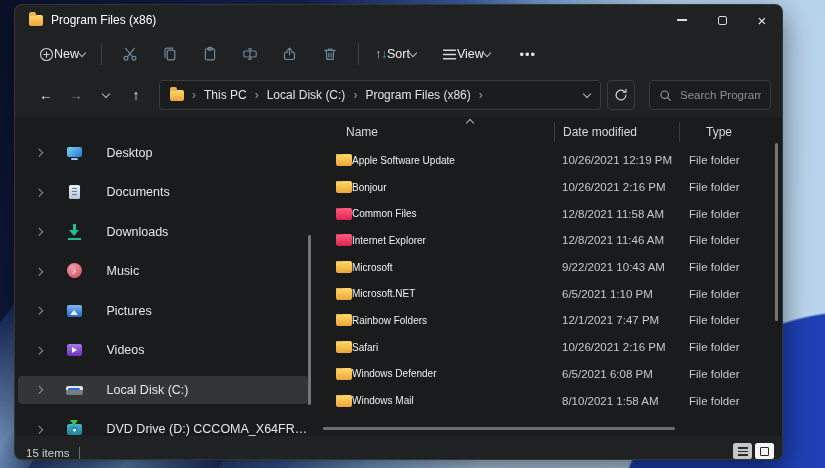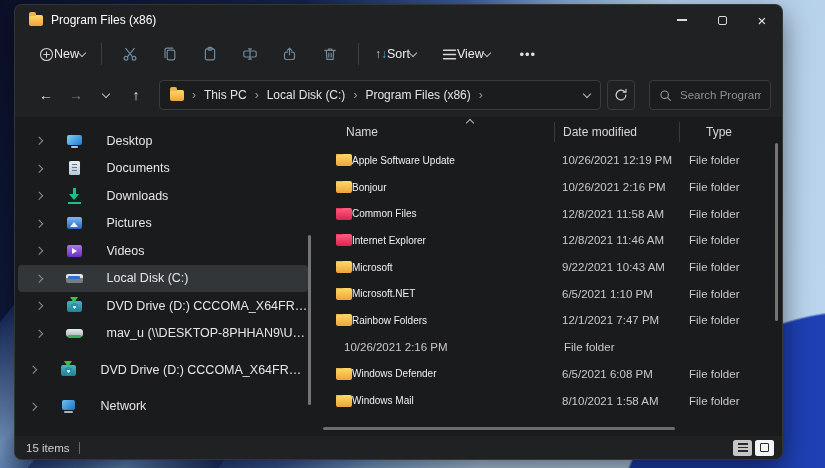--- a/index.html
+++ b/index.html
@@ -68,21 +68,21 @@
     display:flex;align-items:center;padding:0 9px;flex:none}
   .searchbox input{background:transparent;border:none;outline:none;color:#c9c9c9;font-size:11.5px;width:100%;
     font-family:"Liberation Sans","DejaVu Sans",sans-serif}
   .searchbox input::placeholder{color:#8f8f8f}
 
   
   .content{flex:1;display:flex;background:#1a1b1c;min-height:0;position:relative}
 
   
   .sidebar{width:296px;flex:none;position:relative;padding-top:10px;overflow:hidden}
-  .side-item{display:flex;align-items:center;height:27.5px;padding-left:18px;gap:24px;border-radius:4px;margin:0 3px;font-size:12.5px;color:#e6e6e6;white-space:nowrap}
+  .side-item{display:flex;align-items:center;height:27.5px;padding-left:18px;gap:24px;border-radius:4px;margin:12px 3px;font-size:12.5px;color:#e6e6e6;white-space:nowrap}
   .side-item .chev{width:5.5px;height:5.5px;border-color:#8e8e8e}
   .side-item.selected{background:#333638}
   .side-item.outdent{padding-left:12px}
   .side-item.outdent:first-of-type{margin-top:0}
   .side-item.gap-above{margin-top:9px}
   .side-label{overflow:hidden;text-overflow:ellipsis}
   .side-scroll{position:absolute;right:0;top:118px;width:3px;height:170px;background:#757575;border-radius:2px}
 
   
   .sico{position:relative;width:17px;height:16px;flex:none}
@@ -118,21 +118,21 @@
   .colcell.c2{padding-left:26px}
   .sortcaret{position:absolute;left:131px;top:3px;width:6px;height:6px;border-right:1.2px solid #b8b8b8;border-bottom:1.2px solid #b8b8b8;transform:rotate(-135deg)}
   .row{display:grid;grid-template-columns:218px 125px 1fr;height:26.7px;align-items:center}
   .cell-name{display:flex;align-items:center;gap:0;font-size:10px;color:#f0f0f0;overflow:hidden;white-space:nowrap}
   .cell-date,.cell-type{font-size:11.5px;color:#c9c9c9;padding-left:8px;white-space:nowrap}
   .cell-type{padding-left:10px}
   .v-scroll{position:absolute;right:4px;top:26px;width:3px;height:178px;background:#757575;border-radius:2px}
   .h-scroll{position:absolute;left:12px;bottom:6px;width:352px;height:3.5px;background:#6d6d6d;border-radius:2px}
 
   
-  .statusbar{height:23px;flex:none;display:flex;align-items:center;padding:0 8px 0 11px;background:#202122}
+  .statusbar{height:23px;flex:none;display:flex;align-items:flex-end;padding:0 8px 0 11px;background:#202122}
   .status-count{font-size:11.5px;color:#cfcfcf}
   .status-div{width:1px;height:12px;background:#6a6a6a;margin-left:10px}
   .viewtoggles{margin-left:auto;display:flex;gap:3px}
   .vbtn{width:19px;height:16px;border-radius:2.5px;display:flex;align-items:center;justify-content:center}
   .vbtn.details{background:#c6c6c6}
   .vbtn.icons{background:#f5f5f5}
   .g-lines{width:10px;height:9px;background:repeating-linear-gradient(#2a2a2a 0 1.5px,transparent 1.5px 3.5px)}
   .g-square{width:9px;height:9px;border:1.5px solid #2a2a2a;border-radius:1px}
 
   svg{display:block}
@@ -289,20 +289,25 @@
             <span class="sico ico-documents"></span>
             <span class="side-label">Documents</span>
           </div>
             <div class="side-item">
             <span class="chev right"></span>
             <span class="sico ico-downloads"></span>
             <span class="side-label">Downloads</span>
           </div>
             <div class="side-item">
             <span class="chev right"></span>
+            <span class="sico ico-music"></span>
+            <span class="side-label">Music</span>
+          </div>
+            <div class="side-item">
+            <span class="chev right"></span>
             <span class="sico ico-pictures"></span>
             <span class="side-label">Pictures</span>
           </div>
             <div class="side-item">
             <span class="chev right"></span>
             <span class="sico ico-videos"></span>
             <span class="side-label">Videos</span>
           </div>
             <div class="side-item selected">
             <span class="chev right"></span>
@@ -393,20 +398,24 @@
           </div>
             <div class="row">
             <div class="cell-name">
               <span class="folder ico-yellow"></span>
               <span>Rainbow Folders</span>
             </div>
             <div class="cell-date">12/1/2021 7:47 PM</div>
             <div class="cell-type">File folder</div>
           </div>
             <div class="row">
+            <div class="cell-name">
+              <span class="folder ico-yellow"></span>
+              <span>Safari</span>
+            </div>
             <div class="cell-date">10/26/2021 2:16 PM</div>
             <div class="cell-type">File folder</div>
           </div>
             <div class="row">
             <div class="cell-name">
               <span class="folder ico-yellow"></span>
               <span>Windows Defender</span>
             </div>
             <div class="cell-date">6/5/2021 6:08 PM</div>
             <div class="cell-type">File folder</div>

